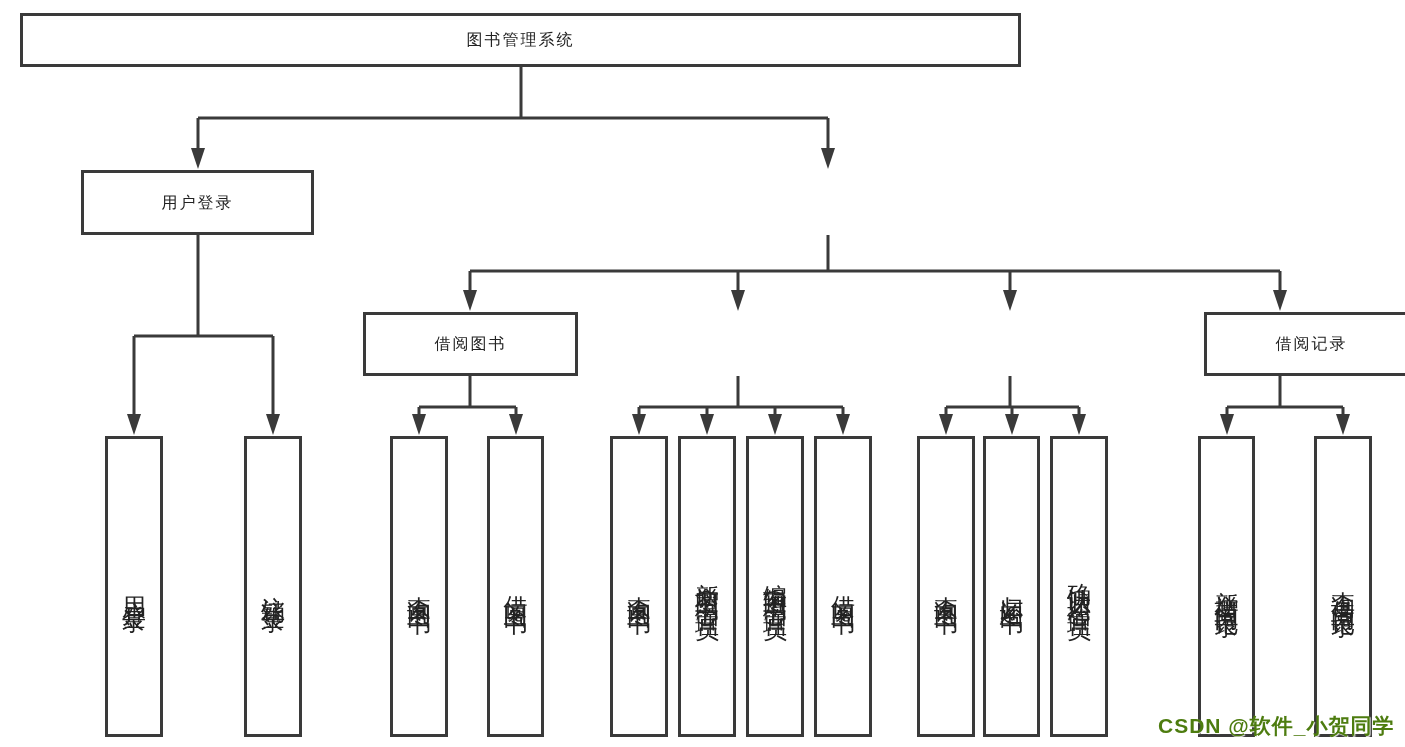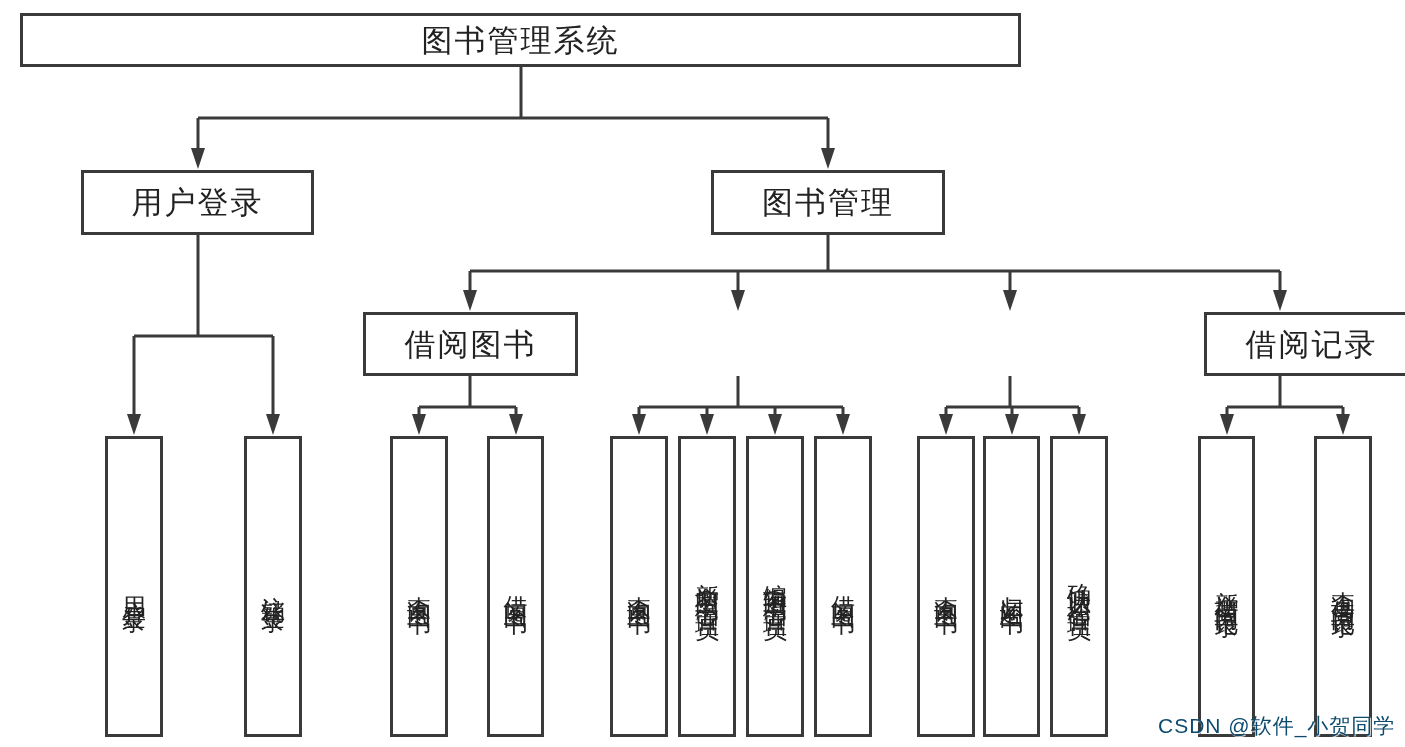--- a/index.html
+++ b/index.html
@@ -18,39 +18,40 @@
   .wires{position:absolute;left:0;top:0;width:1405px;height:747px;pointer-events:none;}
   .node{
     position:absolute;
     box-sizing:border-box;
     border:3px solid var(--line);
     background:#fff;
     color:var(--text);
     display:flex;
     align-items:center;
     justify-content:center;
-    font-size:31px;
+    font-size:16px;
     letter-spacing:2px;
     text-align:center;
     line-height:1;
   }
   .node.v{
     writing-mode:vertical-rl;
     text-orientation:mixed;
     letter-spacing:5px;
     font-size:24px;
   }
   .watermark{
     position:absolute;
     left:1158px;top:712px;
     font-size:21px;
-    color:#0c4a6e;
+    color:#4d7c0f;
     letter-spacing:1px;
     white-space:nowrap;
     text-shadow:1px 1px 1px rgba(255,255,255,0.9);
+    font-weight:bold;
   }
 </style>
 </head>
 <body>
 
 <div class="stage">
 
   <svg class="wires" viewBox="0 0 1405 747" xmlns="http://www.w3.org/2000/svg">
     <g stroke="#3a3a3a" stroke-width="3" fill="none">
       <path d="M521 67 V118 M198 118 H828 M198 118 V148 M828 118 V148"></path>
@@ -80,21 +81,20 @@
       <polygon points="1005,414 1019,414 1012,435"></polygon>
       <polygon points="1072,414 1086,414 1079,435"></polygon>
       <polygon points="1220,414 1234,414 1227,435"></polygon>
       <polygon points="1336,414 1350,414 1343,435"></polygon>
     </g>
   </svg>
 
   <div class="node" style="left:20px;top:13px;width:1001px;height:54px">图书管理系统</div>
 
   <div class="node" style="left:81px;top:170px;width:233px;height:65px">用户登录</div>
-  <div class="node" style="left:711px;top:170px;width:234px;height:65px">图书管理</div>
 
   <div class="node v" style="left:105px;top:436px;width:58px;height:301px">用户登录</div>
   <div class="node v" style="left:244px;top:436px;width:58px;height:301px">注销登录</div>
 
   <div class="node" style="left:363px;top:312px;width:215px;height:64px">借阅图书</div>
   <div class="node" style="left:1204px;top:312px;width:215px;height:64px">借阅记录</div>
 
   <div class="node v" style="left:390px;top:436px;width:58px;height:301px">查询图书</div>
   <div class="node v" style="left:487px;top:436px;width:57px;height:301px">借阅图书</div>
 

